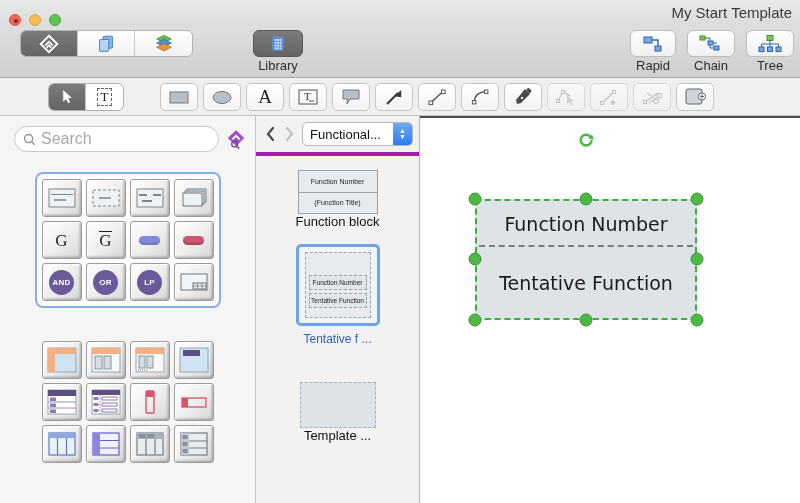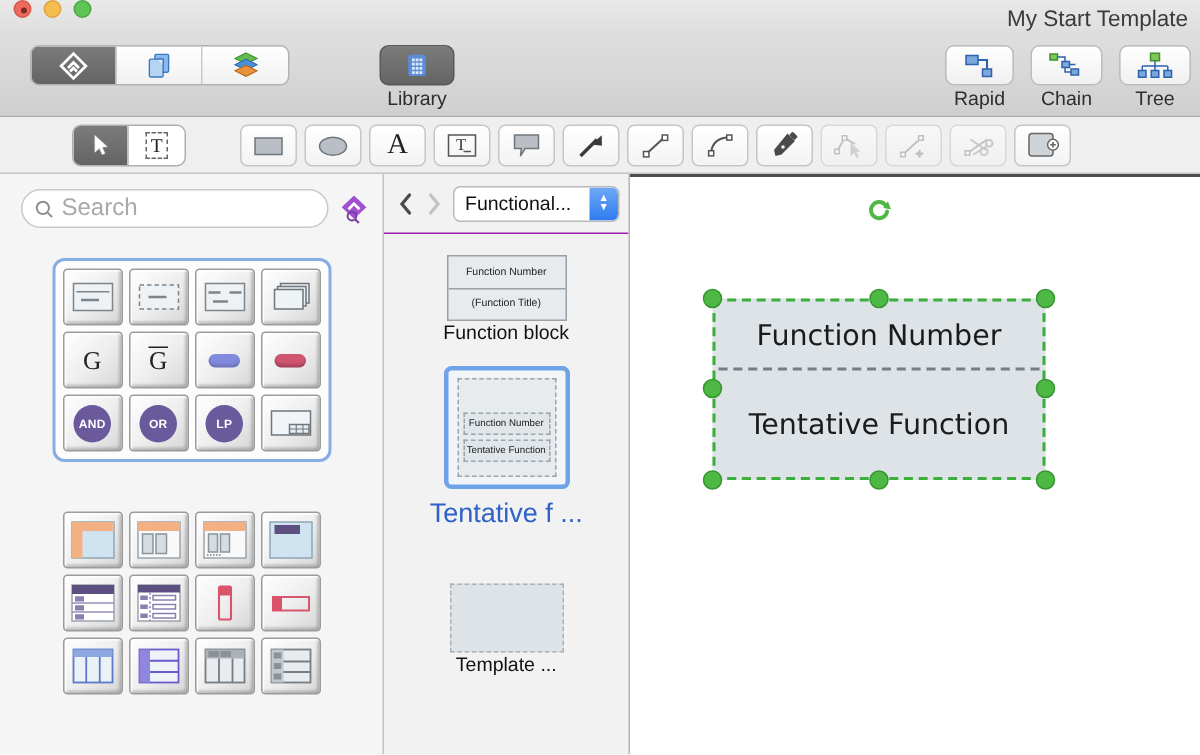--- a/index.html
+++ b/index.html
@@ -1,21 +1,21 @@
 <!DOCTYPE html>
 <html><head>
 <meta charset="utf-8">
 <style>
   * { margin:0; padding:0; box-sizing:border-box; }
   html,body { width:800px; height:503px; overflow:hidden; }
   body { font-family:"Liberation Sans", sans-serif; background:#fff; color:#2e2e2e; }
   .window { width:800px; height:503px; display:flex; flex-direction:column; }
 
   
-  .titlebar { height:26px; background:linear-gradient(#e9e9e9,#dcdcdc); display:flex; align-items:flex-start; position:relative; flex:0 0 auto; }
+  .titlebar { height:26px; background:linear-gradient(#e9e9e9,#dcdcdc); display:flex; align-items:flex-end; position:relative; flex:0 0 auto; }
   .traffic { display:flex; gap:8px; margin-left:9px; }
   .tl { width:12px; height:12px; border-radius:50%; position:relative; }
   .tl.red { background:#ee6a5f; border:1px solid #d5574d; }
   .tl.red::after { content:""; position:absolute; left:3.5px; top:3.5px; width:4px; height:4px; border-radius:50%; background:#7e2b23; }
   .tl.yellow { background:#f5bd4f; border:1px solid #dfa33c; }
   .tl.green { background:#61c555; border:1px solid #4aa73e; }
   .win-title { position:absolute; right:8px; top:4px; font-size:15px; font-weight:500; color:#3a3a3a; }
 
   
   .toolbar { height:52px; background:linear-gradient(#dedede,#cfcfcf); border-bottom:1px solid #a9a9a9; display:flex; align-items:flex-start; position:relative; flex:0 0 auto; }
@@ -60,33 +60,33 @@
   .card-label { text-align:center; font-size:15px; color:#1c1c1c; margin-top:9px; }
   .glyph-G { font-family:"Liberation Serif", serif; font-size:17px; color:#222; line-height:1; }
   .overbar { border-top:1.5px solid #222; padding-top:0px; }
   .pill { width:21px; height:9px; border-radius:5px; }
   .pill.blue { background:#828add; box-shadow:inset 0 -2px 2px rgba(0,0,0,.15); }
   .pill.red { background:#cf5570; box-shadow:inset 0 -2px 2px rgba(0,0,0,.2); }
   .gate { width:25px; height:25px; border-radius:50%; background:#6a5a9c; color:#fff; font-size:8px; font-weight:bold; display:flex; align-items:center; justify-content:center; letter-spacing:.2px; }
 
   
   .shapes-panel { width:164px; background:#f2f2f2; border-right:1px solid #b5b5b5; flex:0 0 auto; display:flex; flex-direction:column; overflow:hidden; }
-  .panel-header { height:40px; display:flex; align-items:center; padding:0 6px; border-bottom:1px solid #a21caf; gap:4px; }
+  .panel-header { height:40px; display:flex; align-items:center; padding:0 6px; border-bottom:4px solid #a21caf; gap:4px; }
   .nav-chev { width:16px; height:22px; display:flex; align-items:center; justify-content:center; font-size:19px; font-weight:bold; }
   .nav-chev.back { color:#4a4a4a; }
   .nav-chev.fwd { color:#c2c2c2; }
   .dropdown { flex:1; height:24px; background:#fff; border:1px solid #b9b9b9; border-radius:5px; display:flex; align-items:center; overflow:hidden; }
   .dropdown .dd-text { flex:1; font-size:13px; color:#111; padding-left:7px; white-space:nowrap; overflow:hidden; }
   .dropdown .dd-stepper { width:19px; align-self:stretch; background:linear-gradient(#6fa9f5,#2e7bf0); display:flex; flex-direction:column; align-items:center; justify-content:center; color:#fff; font-size:7px; line-height:6px; border-radius:0 4px 4px 0; }
   .panel-body { flex:1; display:flex; flex-direction:column; align-items:center; overflow:hidden; }
   .prev1 { margin-top:14px; width:80px; height:44px; border:1px solid #9aa0a6; background:#e7ebee; display:flex; flex-direction:column; }
   .prev1 .half { flex:1; display:flex; align-items:center; justify-content:center; font-size:7px; color:#222; }
   .prev1 .half.top { border-bottom:1px solid #9aa0a6; }
   .panel-label { font-size:13px; color:#111; }
-  .panel-label.blue { color:#2f62c4; font-size:18px; margin-top:6px; }
+  .panel-label.blue { color:#2f62c4; font-size:12px; margin-top:6px; }
   .sel-box { margin-top:15px; width:84px; height:82px; border:3px solid #6ea3e8; border-radius:5px; background:#f2f5f7; display:flex; align-items:center; justify-content:center; }
   .prev2 { width:66px; height:66px; border:1.5px dashed #9aa5ac; background:#e7ebee; display:flex; flex-direction:column; justify-content:center; gap:3px; padding:3px; }
   .prev2 .sub { border:1px dashed #9aa5ac; background:#e0e6ea; font-size:6.5px; color:#222; text-align:center; padding:3px 0; white-space:nowrap; }
   .prev3 { margin-top:36px; width:76px; height:46px; border:1.5px dashed #a9b1b7; background:#dde3e7; }
 
   
   .canvas { flex:1; background:#ffffff; border-top:2px solid #4d4d4d; position:relative; overflow:hidden; }
   .shape { position:absolute; left:55px; top:81px; width:222px; height:121px; background:#dde3e7; border:2px dashed #3cae3c; }
   .shape .sect { position:absolute; left:0; right:0; display:flex; align-items:center; justify-content:center; font-size:19px; color:#1b1b1b; font-family:"DejaVu Sans", sans-serif; }
   .shape .sect.top { top:0; height:45px; }

